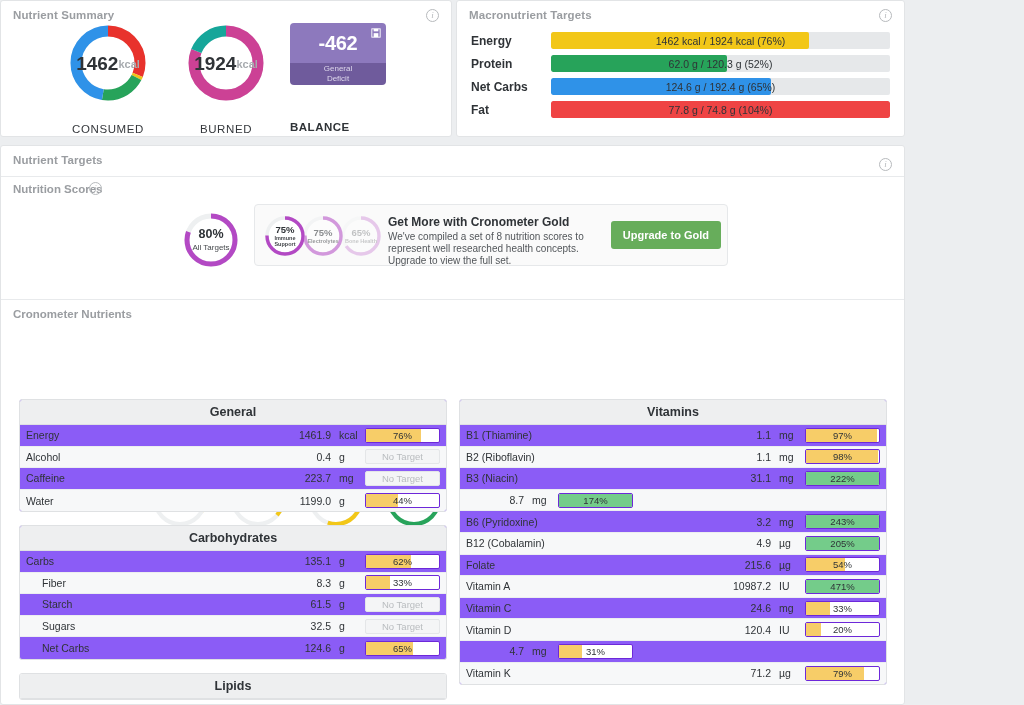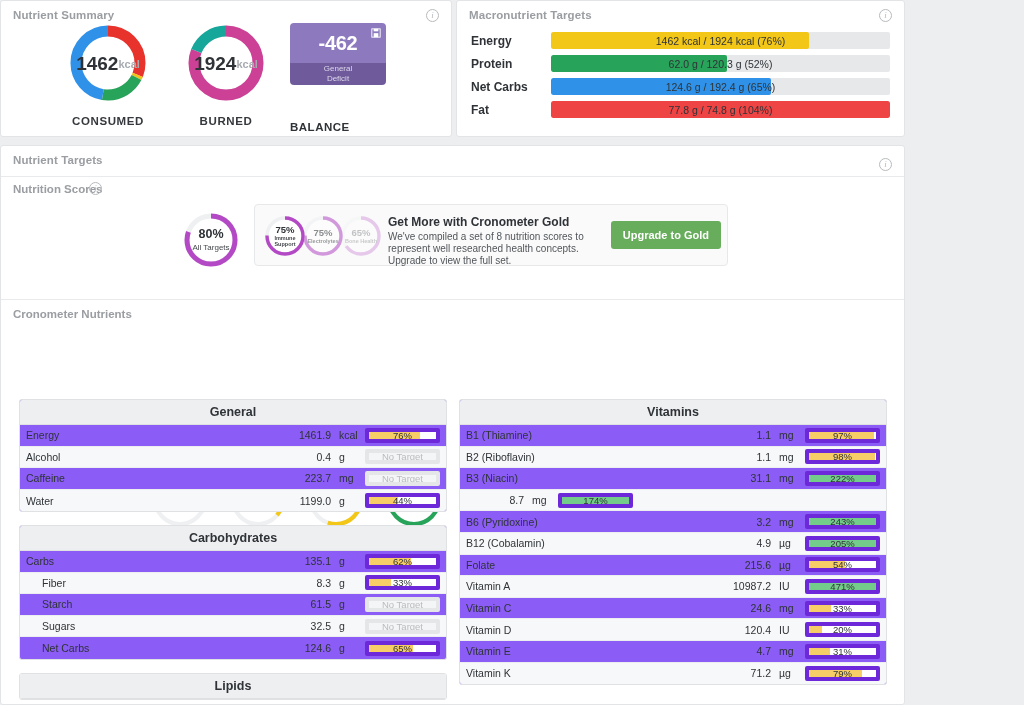--- a/index.html
+++ b/index.html
@@ -47,21 +47,21 @@
             justify-content: center; align-items: flex-start; gap: 10px; }
   .donut-wrap { width: 108px; display: flex; flex-direction: column; align-items: center; }
   .donut { position: relative; width: 80px; height: 80px; }
   .donut svg { display: block; transform: rotate(-90deg); }
   .donut-center {
     position: absolute; inset: 0;
     display: flex; flex-direction: row; align-items: center; justify-content: center;
   }
   .donut-value { font-size: 19px; font-weight: bold; color: #2f3337; line-height: 1; }
   .donut-unit  { font-size: 11px; color: #a7abaf; font-weight: bold; margin-top: 2px; }
-  .donut-label { margin-top: 12px; font-size: 11.5px; font-weight: bold; color: #35383c;
+  .donut-label { margin-top: 20px; font-size: 11.5px; font-weight: normal; color: #35383c;
                  letter-spacing: .6px; }
 
   
   .balance-wrap { width: 108px; display: flex; flex-direction: column; align-items: flex-start; gap: 28px; }
   .balance-tile { width: 96px; height: 62px; border-radius: 4px; overflow: hidden;
                   position: relative; }
   .balance-top { height: 40px; background: #8d79bd; display: flex; align-items: center;
                  justify-content: center; }
   .balance-num { color: #fff; font-size: 20px; font-weight: bold; letter-spacing: -.3px; }
   .balance-bot { height: 22px; background: #6f5b9c; color: #ded8ec; font-size: 8px;
@@ -131,21 +131,21 @@
               display: flex; align-items: center; justify-content: center;
               font-size: 12.5px; font-weight: bold; color: #2f3337; }
   .row { display: flex; align-items: center; height: 21.6px; border-bottom: 1px solid #eceef0;
          padding: 0 6px; }
   .row:last-child { border-bottom: none; }
   .row.alt { background: #f7f8f9; }
   .r-name { flex: 1; font-size: 10.5px; color: #2f3337; }
   .r-name.ind1 { padding-left: 16px; }
   .r-val  { width: 58px; text-align: right; font-size: 10.5px; color: #2f3337; }
   .r-unit { width: 34px; padding-left: 8px; font-size: 10.5px; color: #2f3337; }
-  .r-bar  { width: 75px; height: 15px; border: 4px solid #6d28d9; border-radius: 2px;
+  .r-bar  { width: 75px; height: 15px; border: 1px solid #6d28d9; border-radius: 2px;
             position: relative; overflow: hidden; background: #fff; }
   .r-fill { position: absolute; left: 0; top: 0; bottom: 0; }
   .r-txt  { position: absolute; inset: 0; display: flex; align-items: center;
             justify-content: center; font-size: 9.5px; color: #2f3337; }
   .r-bar.none { background: #f4f5f6; border-color: #e4e6e8; }
   .r-bar.none .r-txt { color: #b9bcbf; }
 </style>
 </head>
 <body>
 
@@ -547,21 +547,20 @@
           <div class="row alt">
             <div class="r-name">Vitamin D</div>
             <div class="r-val">120.4</div>
             <div class="r-unit">IU</div>
             <div class="r-bar">
               <div class="r-fill" style="width: 20%; background: rgb(247, 205, 104);"></div>
               <div class="r-txt">20%</div>
             </div>
           </div>
           <div class="row">
-            <div class="r-name">Vitamin E</div>
             <div class="r-val">4.7</div>
             <div class="r-unit">mg</div>
             <div class="r-bar">
               <div class="r-fill" style="width: 31%; background: rgb(247, 205, 104);"></div>
               <div class="r-txt">31%</div>
             </div>
           </div>
           <div class="row alt">
             <div class="r-name">Vitamin K</div>
             <div class="r-val">71.2</div>

